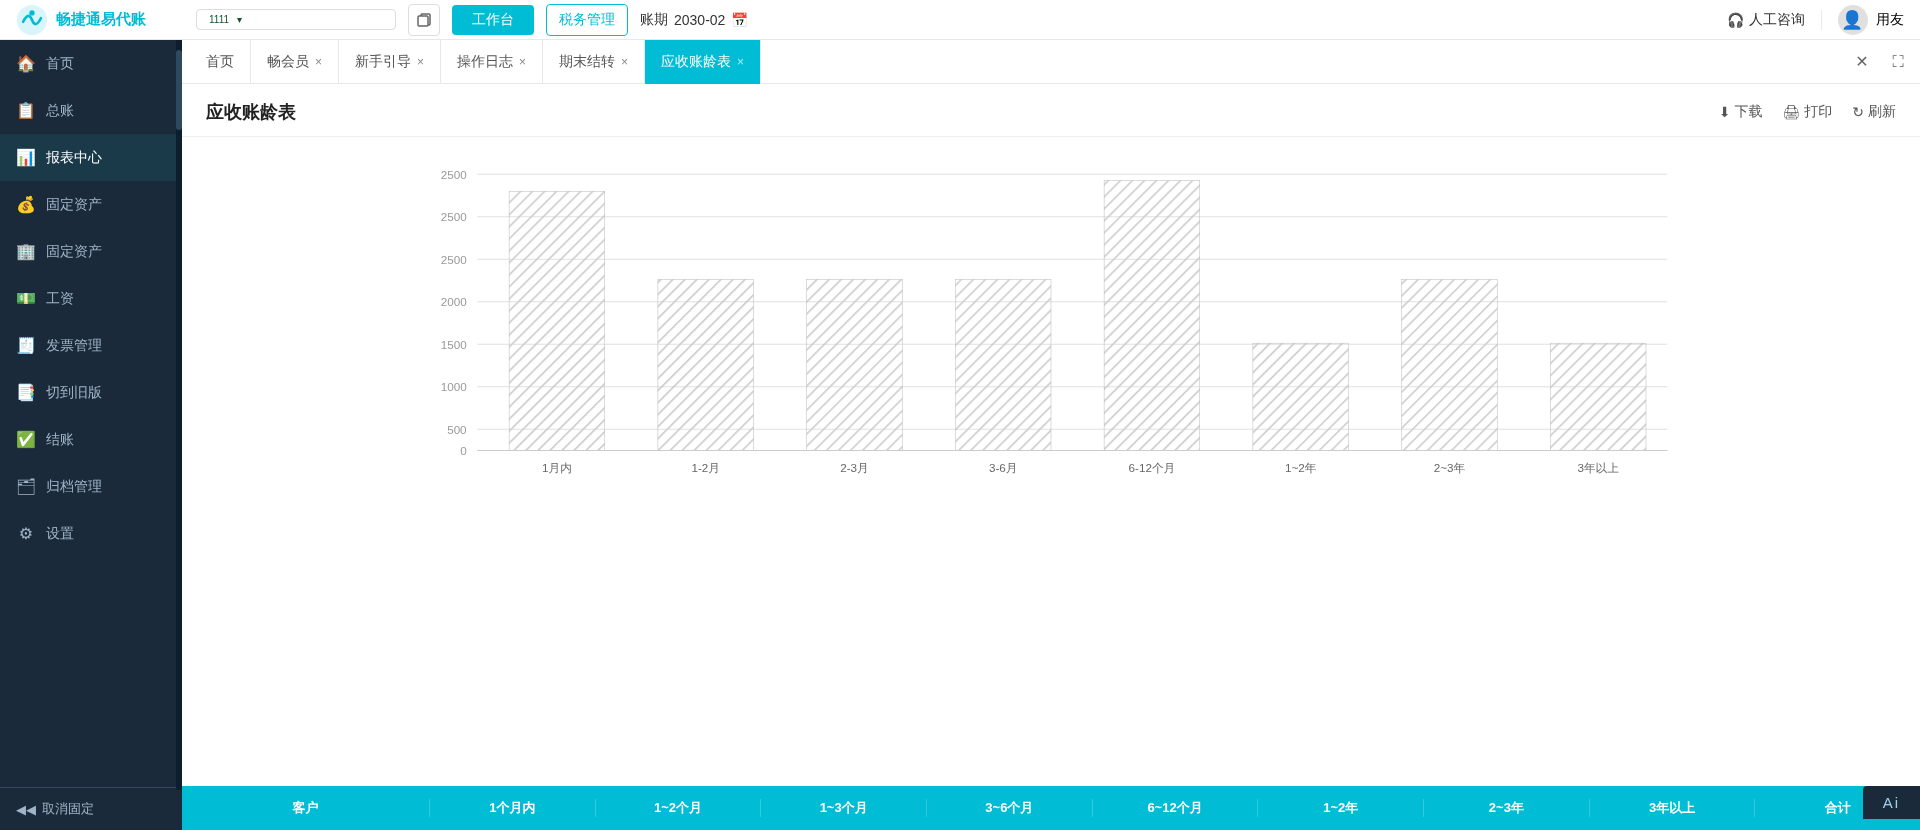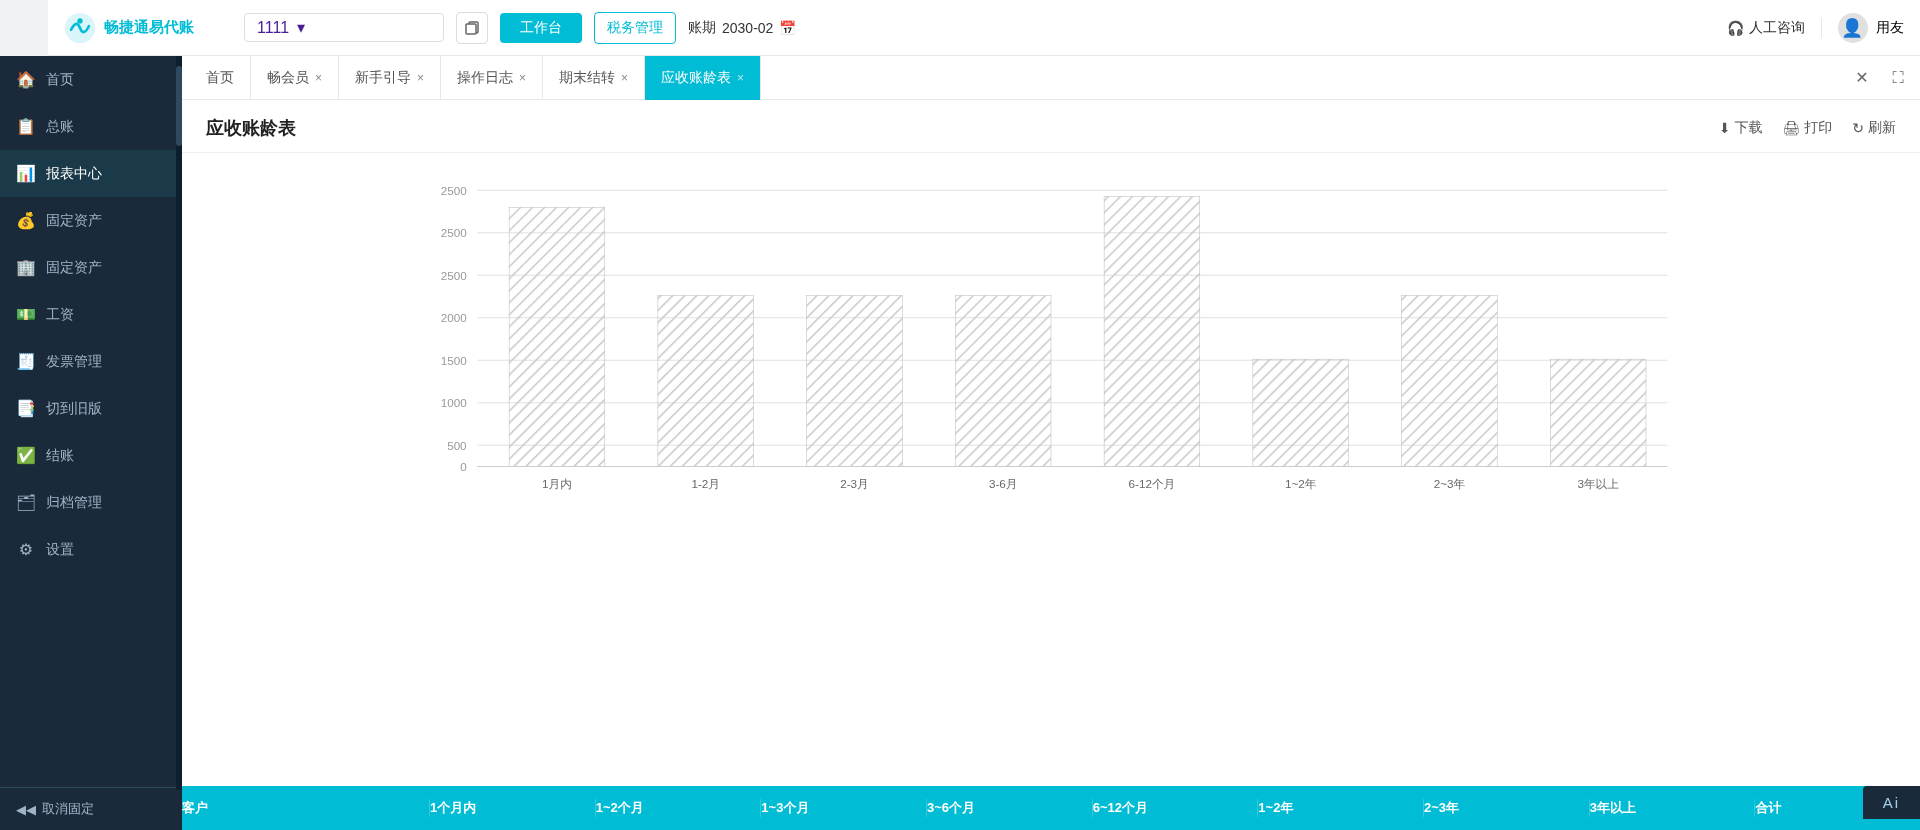--- a/index.html
+++ b/index.html
@@ -1,28 +1,27 @@
 <!DOCTYPE html>
 <html><head>
   <meta charset="utf-8">
   <style>
     * { margin: 0; padding: 0; box-sizing: border-box; }
     body { font-family: 'Microsoft YaHei', Arial, sans-serif; font-size: 14px; background: #f0f2f5; display: flex; flex-direction: column; height: 830px; overflow: hidden; }
 
     
     .top-header {
-      height: 56px;
+      height: 40px;
       background: #fff;
       display: flex;
       align-items: center;
       border-bottom: 1px solid #e8e8e8;
       padding: 16px 16px;
       flex-shrink: 0;
       z-index: 10;
-      margin-left: 48px;
     }
     .logo-area {
       width: 180px;
       display: flex;
       align-items: center;
       gap: 8px;
       flex-shrink: 0;
     }
     .logo-icon {
       width: 32px;
@@ -43,21 +42,21 @@
       display: flex;
       align-items: center;
       gap: 8px;
       border: 1px solid #ddd;
       border-radius: 4px;
       padding: 4px 12px;
       min-width: 200px;
       cursor: pointer;
       background: #fff;
     }
-    .company-selector span { color: #4c1d95; font-size: 16px; }
+    .company-selector span { color: #14532d; font-size: 10px; }
     .chevron-down { color: #999; font-size: 12px; }
     .copy-btn {
       width: 32px;
       height: 32px;
       border: 1px solid #ddd;
       border-radius: 4px;
       display: flex;
       align-items: center;
       justify-content: center;
       cursor: pointer;
@@ -286,21 +285,21 @@
     
     .table-header {
       height: 44px;
       background: #00bcd4;
       display: flex;
       align-items: center;
       flex-shrink: 0;
     }
     .th-cell {
       flex: 1;
-      text-align: left;
+      text-align: center;
       color: #fff;
       font-size: 13px;
       font-weight: bold;
       border-right: 1px solid rgba(255,255,255,0.2);
     }
     .th-cell:last-child { border-right: none; }
     .th-cell-wide { flex: 1.5; }
 
     
     .ai-badge {

